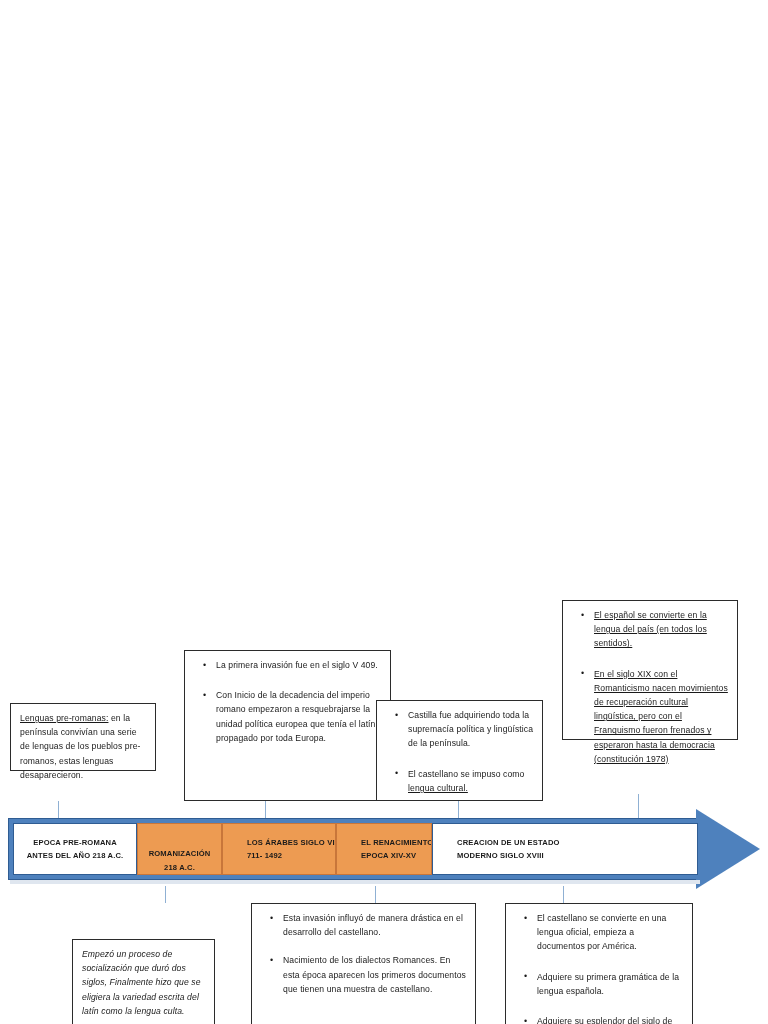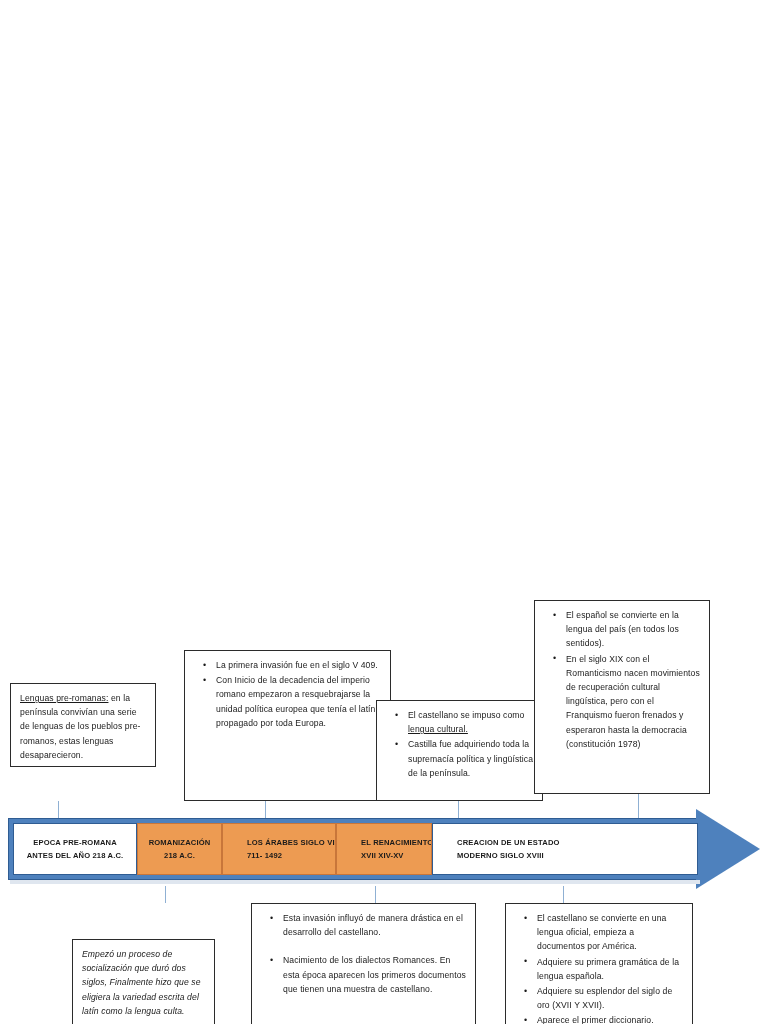--- a/index.html
+++ b/index.html
@@ -43,21 +43,21 @@
   .callout ul li::before {
     content: "\2022";
     position: absolute;
     left: -13px;
     top: -0.5px;
     font-size: 9px;
     line-height: 14.2px;
     color: #1a1a1a;
   }
   .callout ul li + li {
-    margin-top: 1px;
+    margin-top: 16px;
   }
   .callout ul.spaced li + li {
     margin-top: 14px;
   }
   .u { text-decoration: underline; }
 
   
   .connector {
     position: absolute;
     width: 1px;
@@ -153,67 +153,67 @@
 
 <div class="connector" style="left:58px; top:801px; height:22px;"></div>
 <div class="connector" style="left:265px; top:801px; height:22px;"></div>
 <div class="connector" style="left:458px; top:801px; height:22px;"></div>
 <div class="connector" style="left:638px; top:794px; height:29px;"></div>
 
 <div class="connector" style="left:165px; top:886px; height:17px;"></div>
 <div class="connector" style="left:375px; top:886px; height:17px;"></div>
 <div class="connector" style="left:563px; top:886px; height:17px;"></div>
 
-<div class="callout" style="left:10px; top:683px; width:146px; height:84px;">
+<div class="callout" style="left:10px; top:703px; width:146px; height:68px;">
   <p><span class="u">Lenguas pre-romanas:</span><span> en la península convivían una serie de lenguas de los pueblos pre-romanos, estas lenguas desaparecieron.</span></p>
 </div>
 
 <div class="callout" style="left:184px; top:650px; width:207px; height:151px;">
   <ul>
     <li>La primera invasión fue en el siglo V 409.</li>
     <li>Con Inicio de la decadencia del imperio romano empezaron a resquebrajarse la unidad política europea que tenía el latín propagado por toda Europa.</li>
   </ul>
 </div>
 
 <div class="callout" style="left:376px; top:700px; width:167px; height:101px;">
   <ul>
+    <li>Castilla fue adquiriendo toda la supremacía política y lingüística de la península.</li>
     <li>El castellano se impuso como <span class="u">lengua cultural.</span></li>
-    <li>Castilla fue adquiriendo toda la supremacía política y lingüística de la península.</li>
-  </ul>
-</div>
-
-<div class="callout" style="left:534px; top:600px; width:176px; height:194px;">
+  </ul>
+</div>
+
+<div class="callout" style="left:562px; top:600px; width:176px; height:140px;text-decoration:underline;">
   <ul>
     <li>El español se convierte en la lengua del país (en todos los sentidos).</li>
     <li>En el siglo XIX con el Romanticismo nacen movimientos de recuperación cultural lingüística, pero con el Franquismo fueron frenados y esperaron hasta la democracia  (constitución 1978)</li>
   </ul>
 </div>
 
 <div id="timeline-arrow">
   <div class="arrow-head-outline"></div>
   <div class="arrow-bar"></div>
   <div class="arrow-head"></div>
   <div class="bar-shadow"></div>
 
   <div id="segments">
     <div class="segment center" style="flex:0 0 124px;">
       <span class="line">EPOCA PRE-ROMANA</span>
       <span class="line">ANTES DEL AÑO 218 A.C.</span>
     </div>
-    <div class="segment center orange" style="flex:0 0 85px;">
+    <div class="segment center orange" style="flex:0 0 85px;justify-content:flex-end;">
       <span class="line">ROMANIZACIÓN</span>
       <span class="line">218 A.C.</span>
     </div>
     <div class="segment orange" style="flex:0 0 114px;">
       <span class="line">LOS ÁRABES SIGLO VIII DEL</span>
       <span class="line">711- 1492</span>
     </div>
     <div class="segment orange" style="flex:0 0 96px;">
       <span class="line">EL RENACIMIENTO</span>
-      <span class="line">XVII  XIV-XV</span>
+      <span class="line">EPOCA  XIV-XV</span>
     </div>
     <div class="segment" style="flex:1 1 auto;">
       <span class="line">CREACION DE UN ESTADO</span>
       <span class="line">MODERNO SIGLO XVIII</span>
     </div>
   </div>
 </div>
 
 <div class="callout" style="left:72px; top:939px; width:143px; height:92px;font-style:italic;">
   <p>Empezó un proceso de socialización que duró dos siglos, Finalmente hizo que se eligiera la variedad escrita del latín como la lengua culta.</p>

